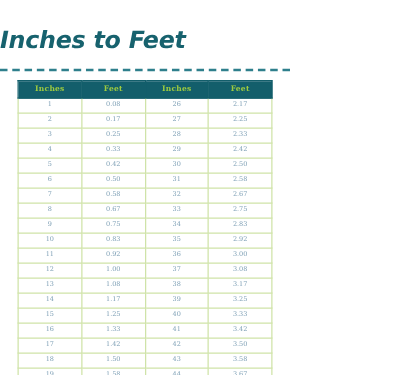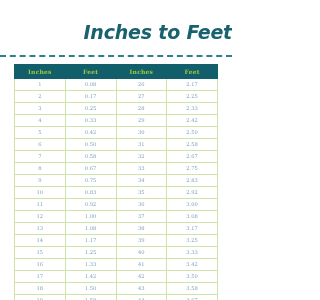--- a/index.html
+++ b/index.html
@@ -15,21 +15,21 @@
   }
   .page {
     position: relative;
     width: 232px;
     height: 300px;
     box-sizing: border-box;
   }
 
   
   .title {
-    text-align: right;
+    text-align: left;
     font-size: 19px;
     line-height: 22px;
     font-weight: bold;
     font-style: italic;
     color: #17626e;
     letter-spacing: -0.2px;
     padding-top: 8px;
     font-family: "DejaVu Sans", sans-serif;
   }
 

